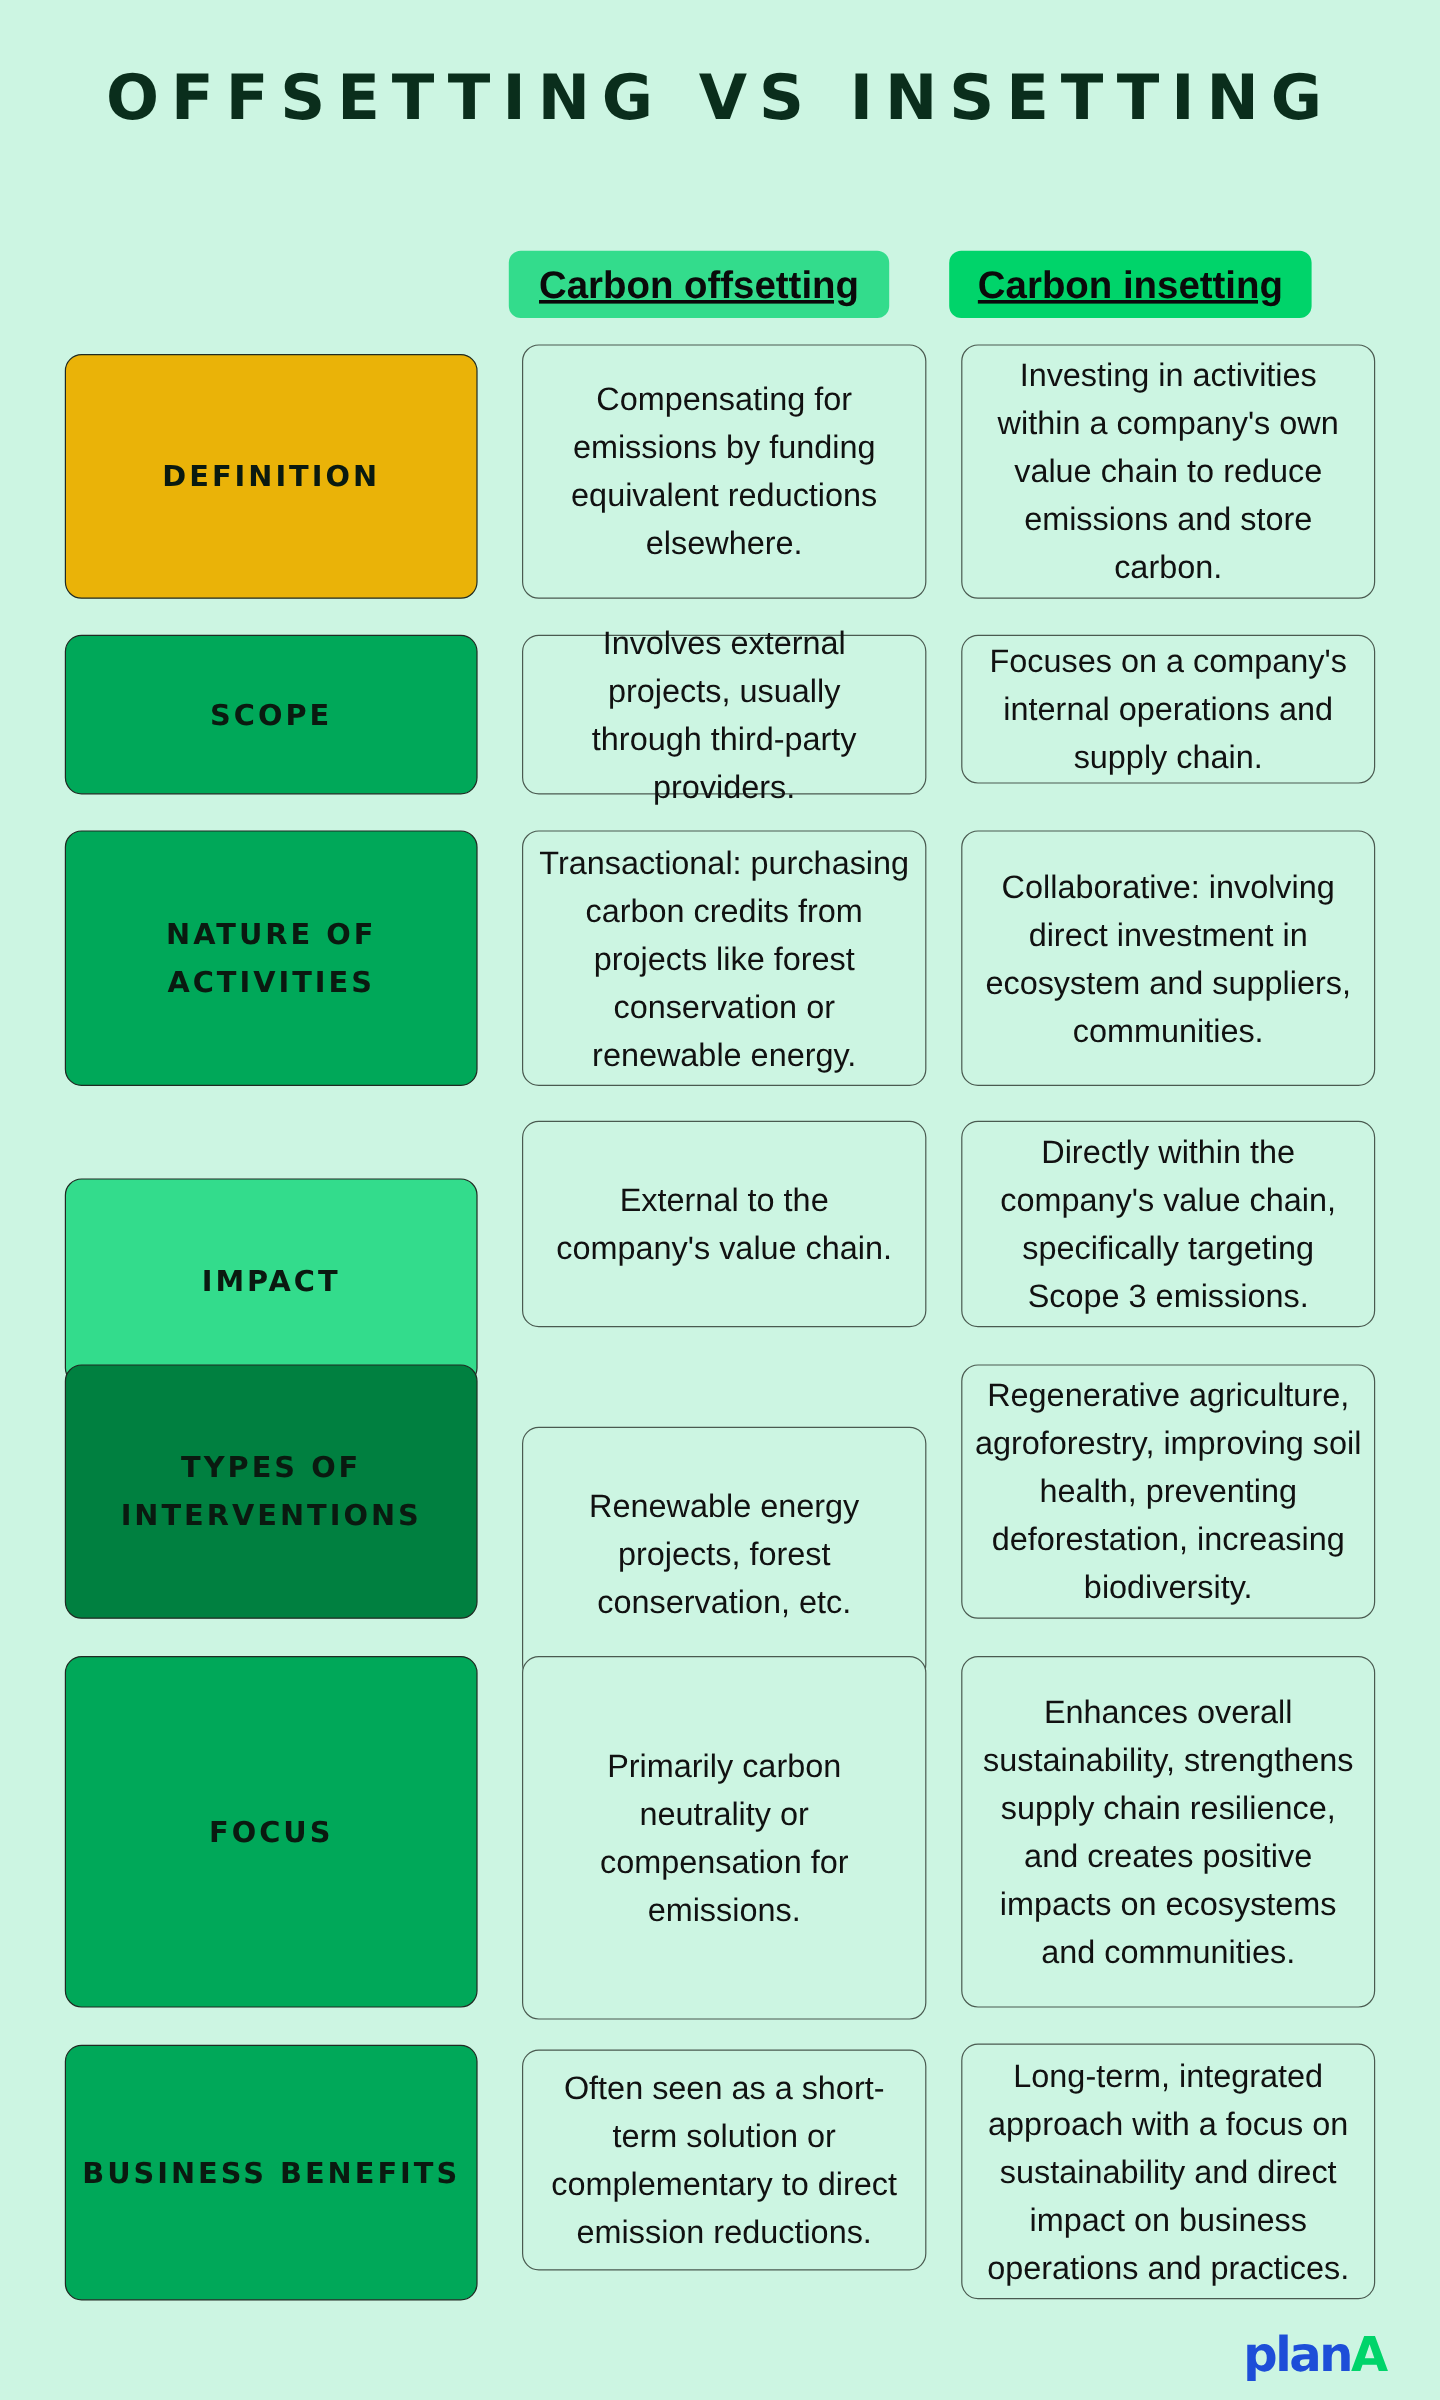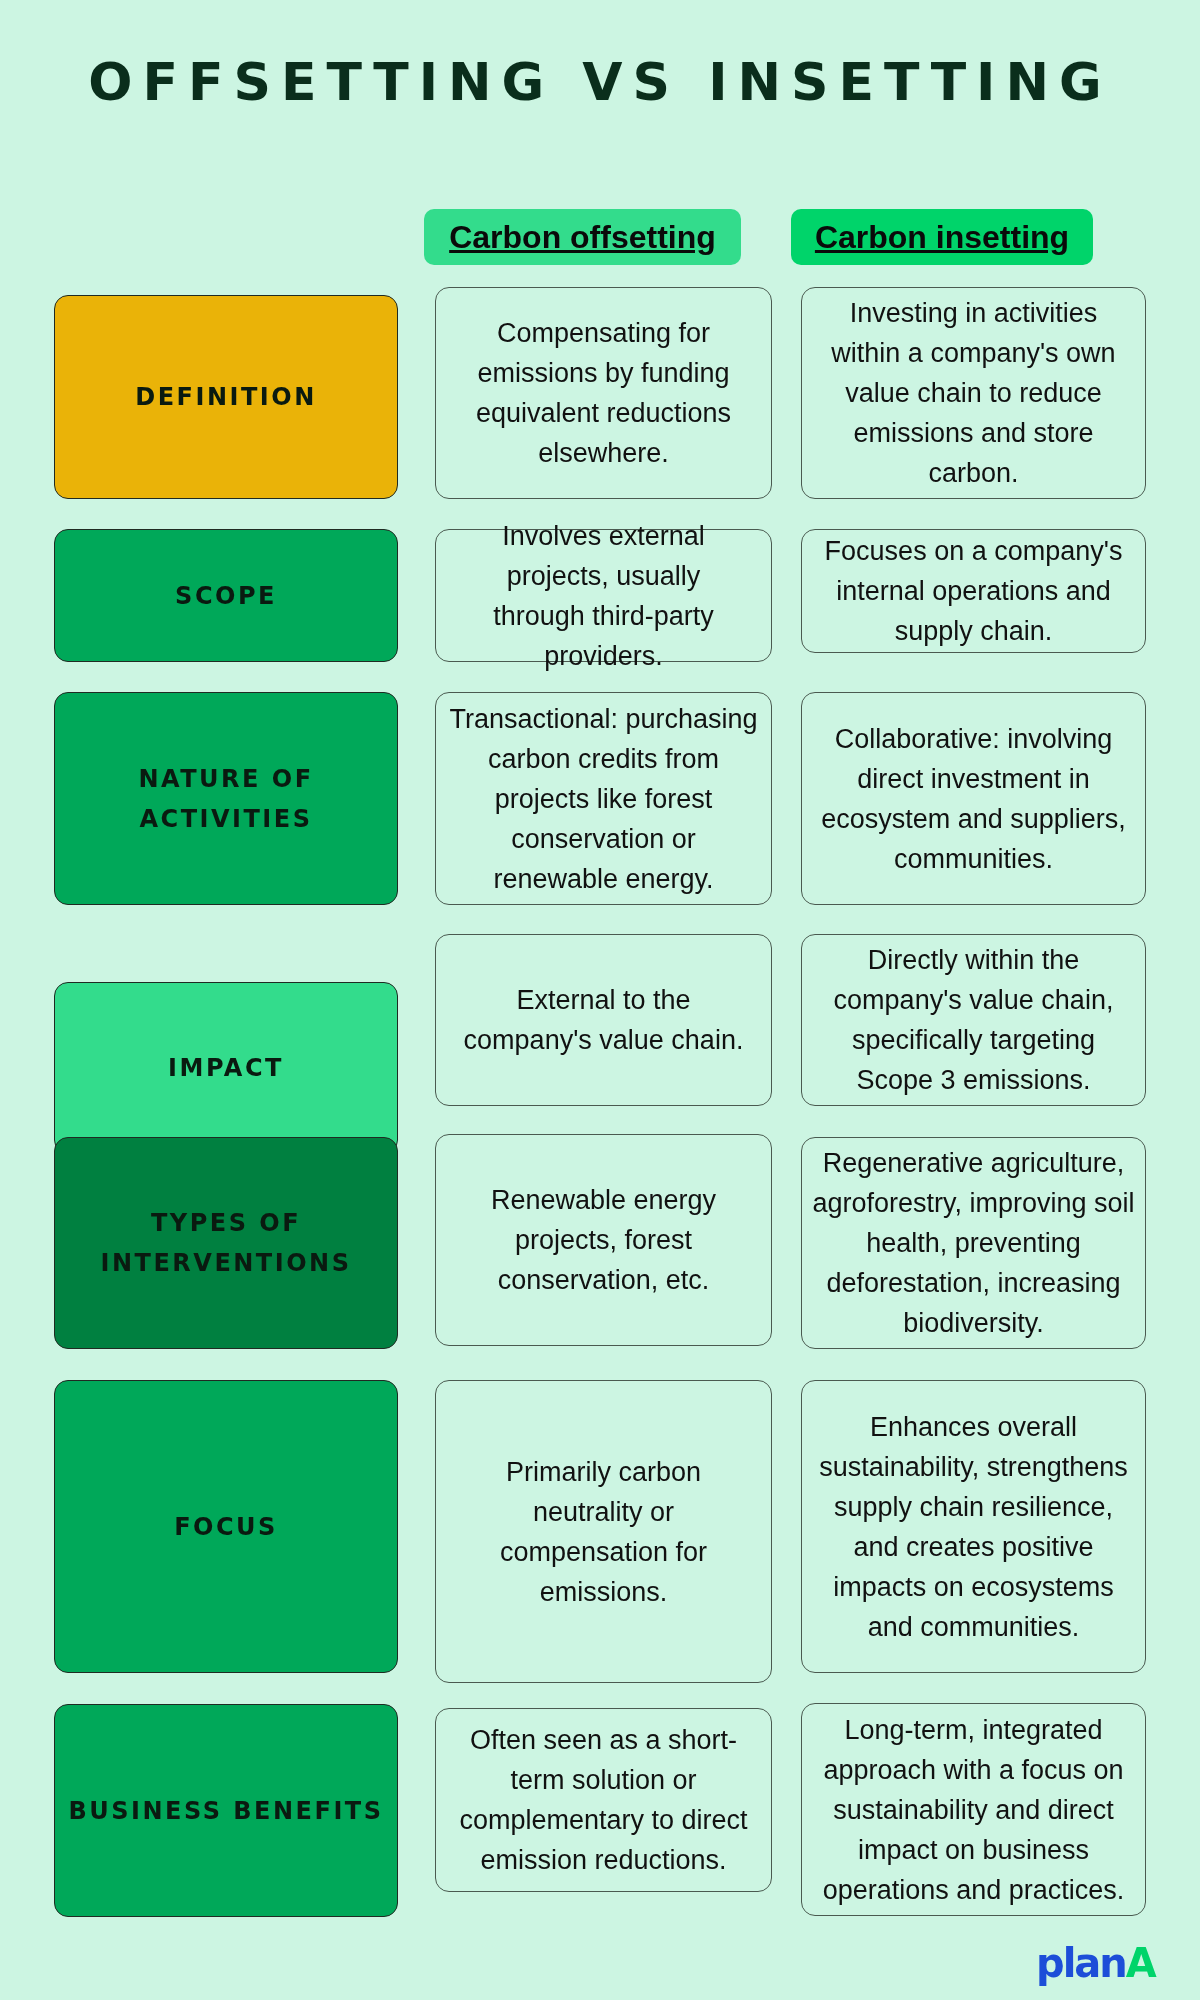--- a/index.html
+++ b/index.html
@@ -54,21 +54,21 @@
 
 <div class="label" style="top:692px;height:213px;background:#00a859;padding:0 60px;">NATURE OF ACTIVITIES</div>
 <div class="cell c1" style="top:692px;height:213px;padding:0 10px;">Transactional: purchasing carbon credits from projects like forest conservation or renewable energy.</div>
 <div class="cell c2" style="top:692px;height:213px;padding:0 6px;">Collaborative: involving direct investment in ecosystem and suppliers, communities.</div>
 
 <div class="label" style="top:934px;height:172px;background:#33dc8c;margin-top:48px;">IMPACT</div>
 <div class="cell c1" style="top:934px;height:172px;padding:0 14px;">External to the company's value chain.</div>
 <div class="cell c2" style="top:934px;height:172px;padding:0 18px;">Directly within the company's value chain, specifically targeting Scope 3 emissions.</div>
 
 <div class="label" style="top:1137px;height:212px;background:#008040;padding:0 40px;">TYPES OF INTERVENTIONS</div>
-<div class="cell c1" style="top:1134px;height:212px;padding:0 40px;">Renewable energy projects, forest conservation, etc.</div>
+<div class="cell c1" style="top:1189px;height:212px;padding:0 40px;">Renewable energy projects, forest conservation, etc.</div>
 <div class="cell c2" style="top:1137px;height:212px;padding:0 4px;">Regenerative agriculture, agroforestry, improving soil health, preventing deforestation, increasing biodiversity.</div>
 
 <div class="label" style="top:1380px;height:293px;background:#00a859;">FOCUS</div>
 <div class="cell c1" style="top:1380px;height:303px;padding:4px 40px;">Primarily carbon neutrality or compensation for emissions.</div>
 <div class="cell c2" style="top:1380px;height:293px;padding:0 6px;">Enhances overall sustainability, strengthens supply chain resilience, and creates positive impacts on ecosystems and communities.</div>
 
 <div class="label" style="top:1704px;height:213px;background:#00a859;">BUSINESS BENEFITS</div>
 <div class="cell c1" style="top:1708px;height:184px;padding:0 18px;">Often seen as a short-term solution or complementary to direct emission reductions.</div>
 <div class="cell c2" style="top:1703px;height:213px;padding:4px 4px;">Long-term, integrated approach with a focus on sustainability and direct impact on business operations and practices.</div>
 

